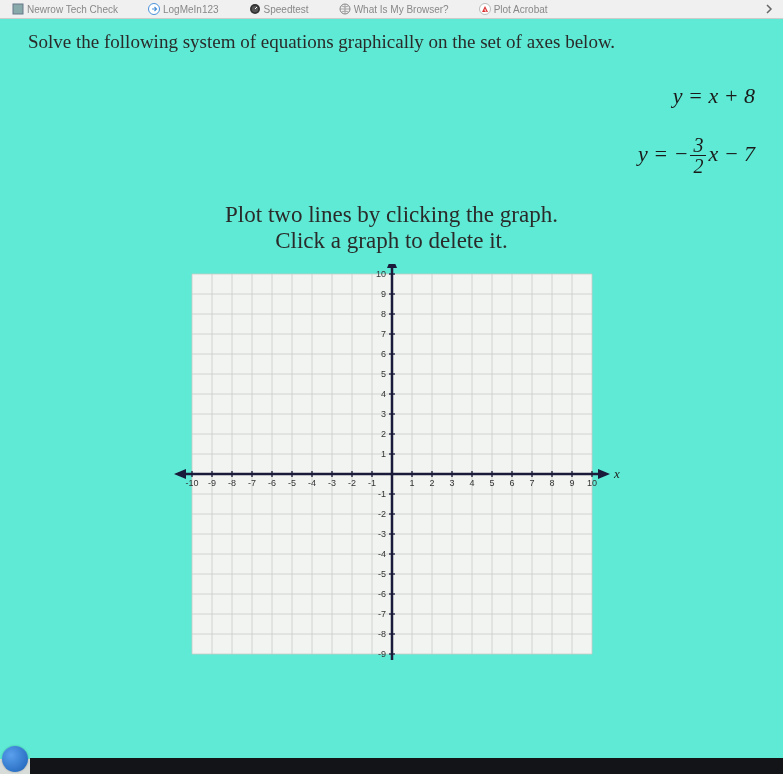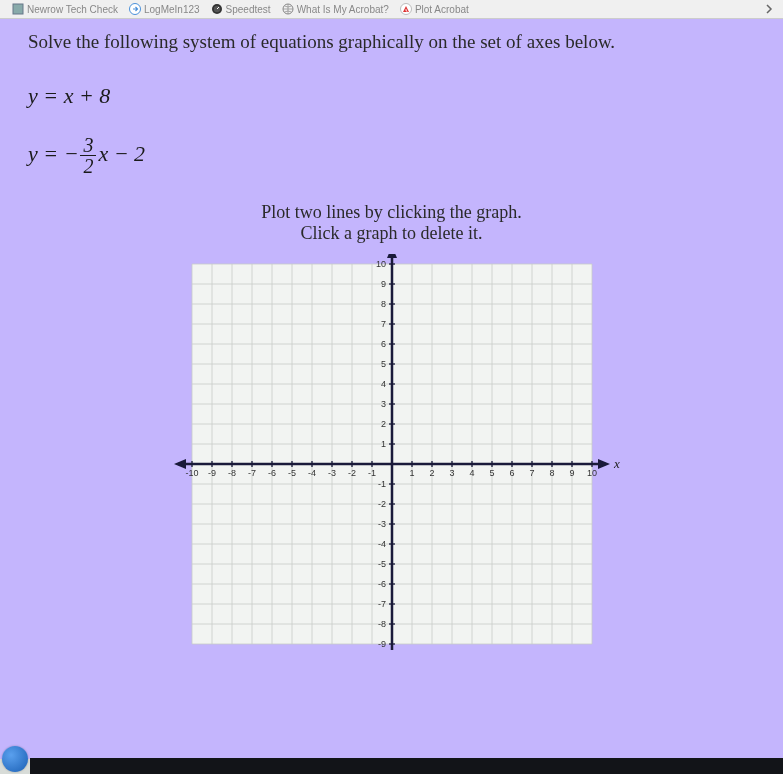--- a/index.html
+++ b/index.html
@@ -8,21 +8,21 @@
     height: 774px;
     background: #d8dcd8;
     font-family: Georgia, 'Times New Roman', serif;
     color: #222;
     position: relative;
     overflow: hidden;
   }
   .bookmarks {
     display: flex;
     align-items: center;
-    gap: 3px;
+    gap: 22px;
     padding: 2px 8px;
     font-family: Arial, sans-serif;
     font-size: 10px;
     color: #888;
     background: #f0f0f0;
     border-bottom: 1px solid #ccc;
   }
   .bookmark {
     display: flex;
     align-items: center;
@@ -31,50 +31,50 @@
     white-space: nowrap;
   }
   .bm-icon {
     width: 12px;
     height: 12px;
     display: inline-flex;
     align-items: center;
     justify-content: center;
   }
   .page {
-    background: #c4b5fd;
+    background: #5eead4;
     padding: 12px 28px 0 28px;
     min-height: 740px;
   }
   .prompt {
     font-size: 19px;
     color: #2a2a2a;
     margin-bottom: 30px;
   }
   .eqs {
-    text-align: left;
+    text-align: right;
     font-family: 'Cambria Math', 'Times New Roman', serif;
     font-size: 22px;
     color: #1a1a1a;
   }
   .eq { margin: 18px 0 26px 0; font-style: italic; }
   .frac {
     display: inline-flex;
     flex-direction: column;
     align-items: center;
     vertical-align: middle;
     font-size: 20px;
     line-height: 1;
     margin: 0 2px;
   }
   .frac .num { border-bottom: 1.5px solid #1a1a1a; padding: 0 3px; }
   .frac .den { padding: 0 3px; }
   .instructions {
     text-align: center;
-    font-size: 18px;
+    font-size: 23px;
     margin: 24px 0 10px 0;
     color: #2a2a2a;
   }
   .graph-wrap {
     display: flex;
     justify-content: center;
     margin-top: 6px;
   }
   .graph {
     position: relative;
@@ -134,21 +134,21 @@
     </span>
     <span>Speedtest</span>
   </div>
   <div class="bookmark">
     <span class="bm-icon">
       <svg width="12" height="12">
           <circle cx="6" cy="6" r="5" fill="none" stroke="#888" stroke-width="1"></circle>
           <path d="M1 6 H11 M6 1 V11 M2.5 3 Q6 5 9.5 3 M2.5 9 Q6 7 9.5 9" stroke="#888" stroke-width="0.7" fill="none"></path>
         </svg>
     </span>
-    <span>What Is My Acrobat?</span>
+    <span>What Is My Browser?</span>
   </div>
   <div class="bookmark">
     <span class="bm-icon">
       <svg width="12" height="12">
           <circle cx="6" cy="6" r="5.5" fill="#fff" stroke="#bbb"></circle>
           <path d="M3 9 L6 3 L9 9 L7.5 9 L6 5.5 L5.2 7.5 L6.2 7.5 L6.8 9 Z" fill="#d33"></path>
         </svg>
     </span>
     <span>Plot Acrobat</span>
   </div>
@@ -164,21 +164,21 @@
   <div class="prompt">Solve the following system of equations graphically on the set of axes below.</div>
 
   <div class="eqs">
     <div class="eq">
       <span>y</span><span> = </span><span>x + 8</span>
     </div>
     <div class="eq">
       <span>y</span><span> = </span><span>−</span><span class="frac">
           <span class="num">3</span>
           <span class="den">2</span>
-        </span><span>x − 2</span>
+        </span><span>x − 7</span>
     </div>
   </div>
 
   <div class="instructions">
     <div>Plot two lines by clicking the graph.</div>
     <div>Click a graph to delete it.</div>
   </div>
 
   <div class="graph-wrap">
     <div class="graph">

